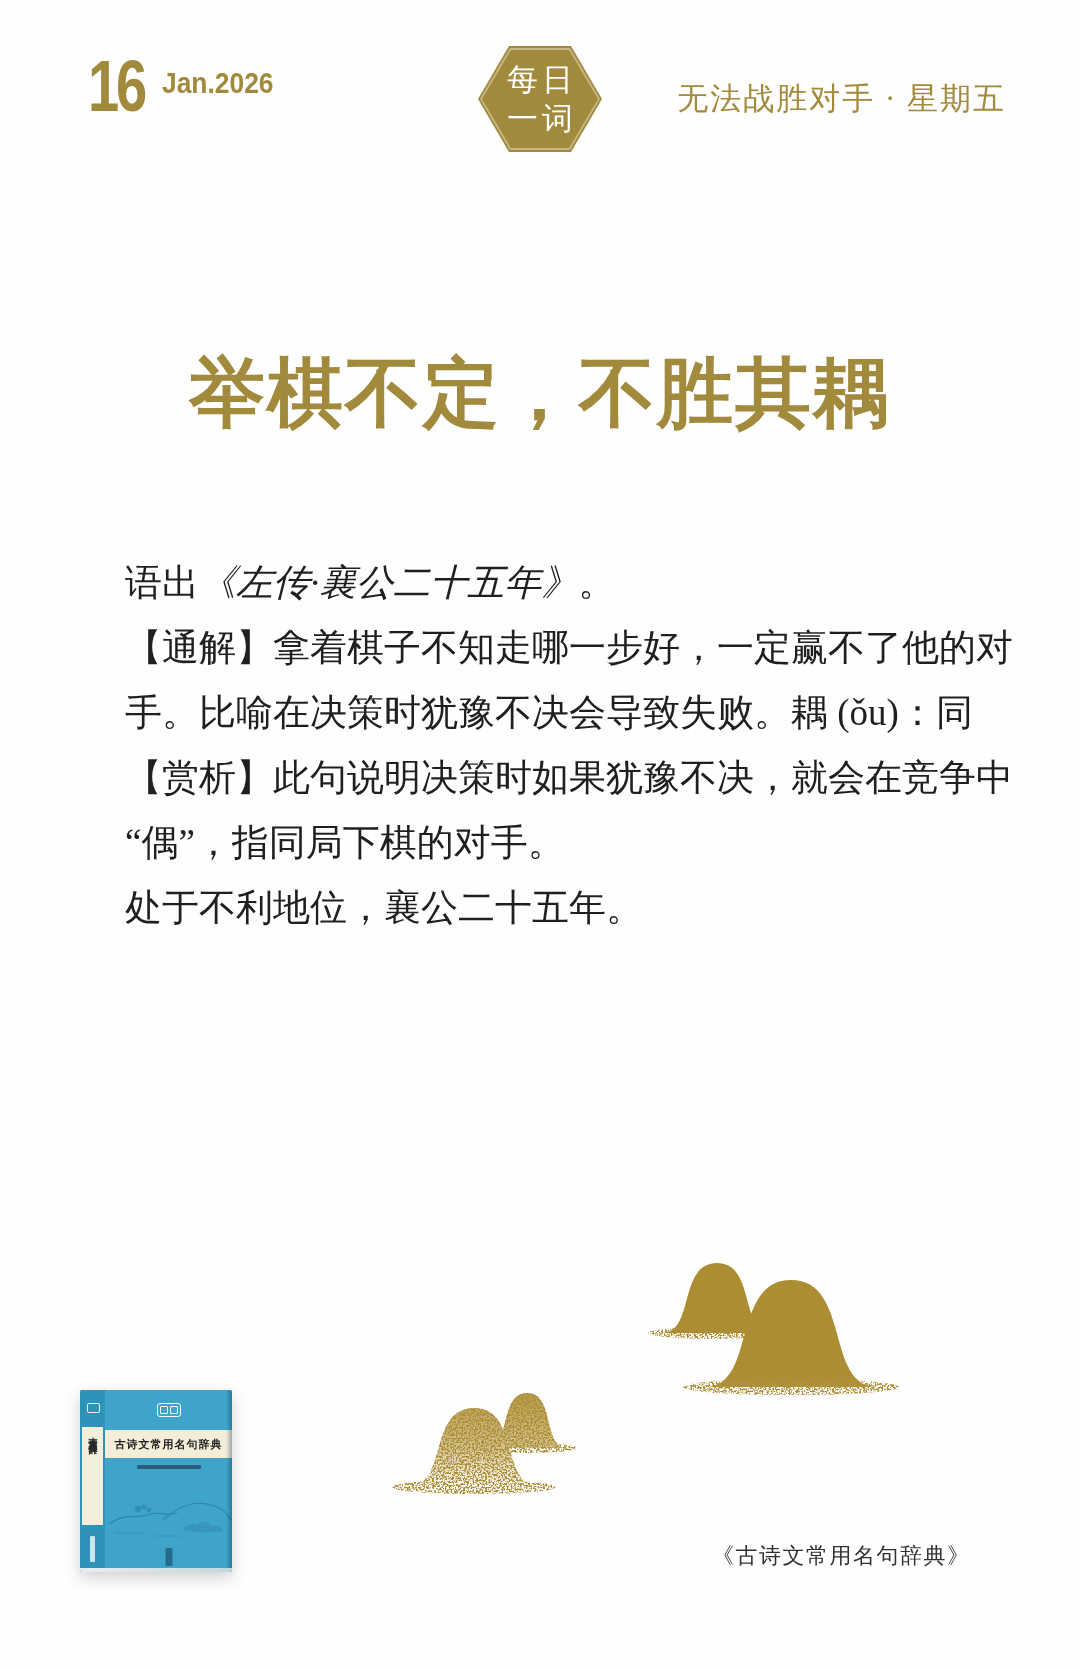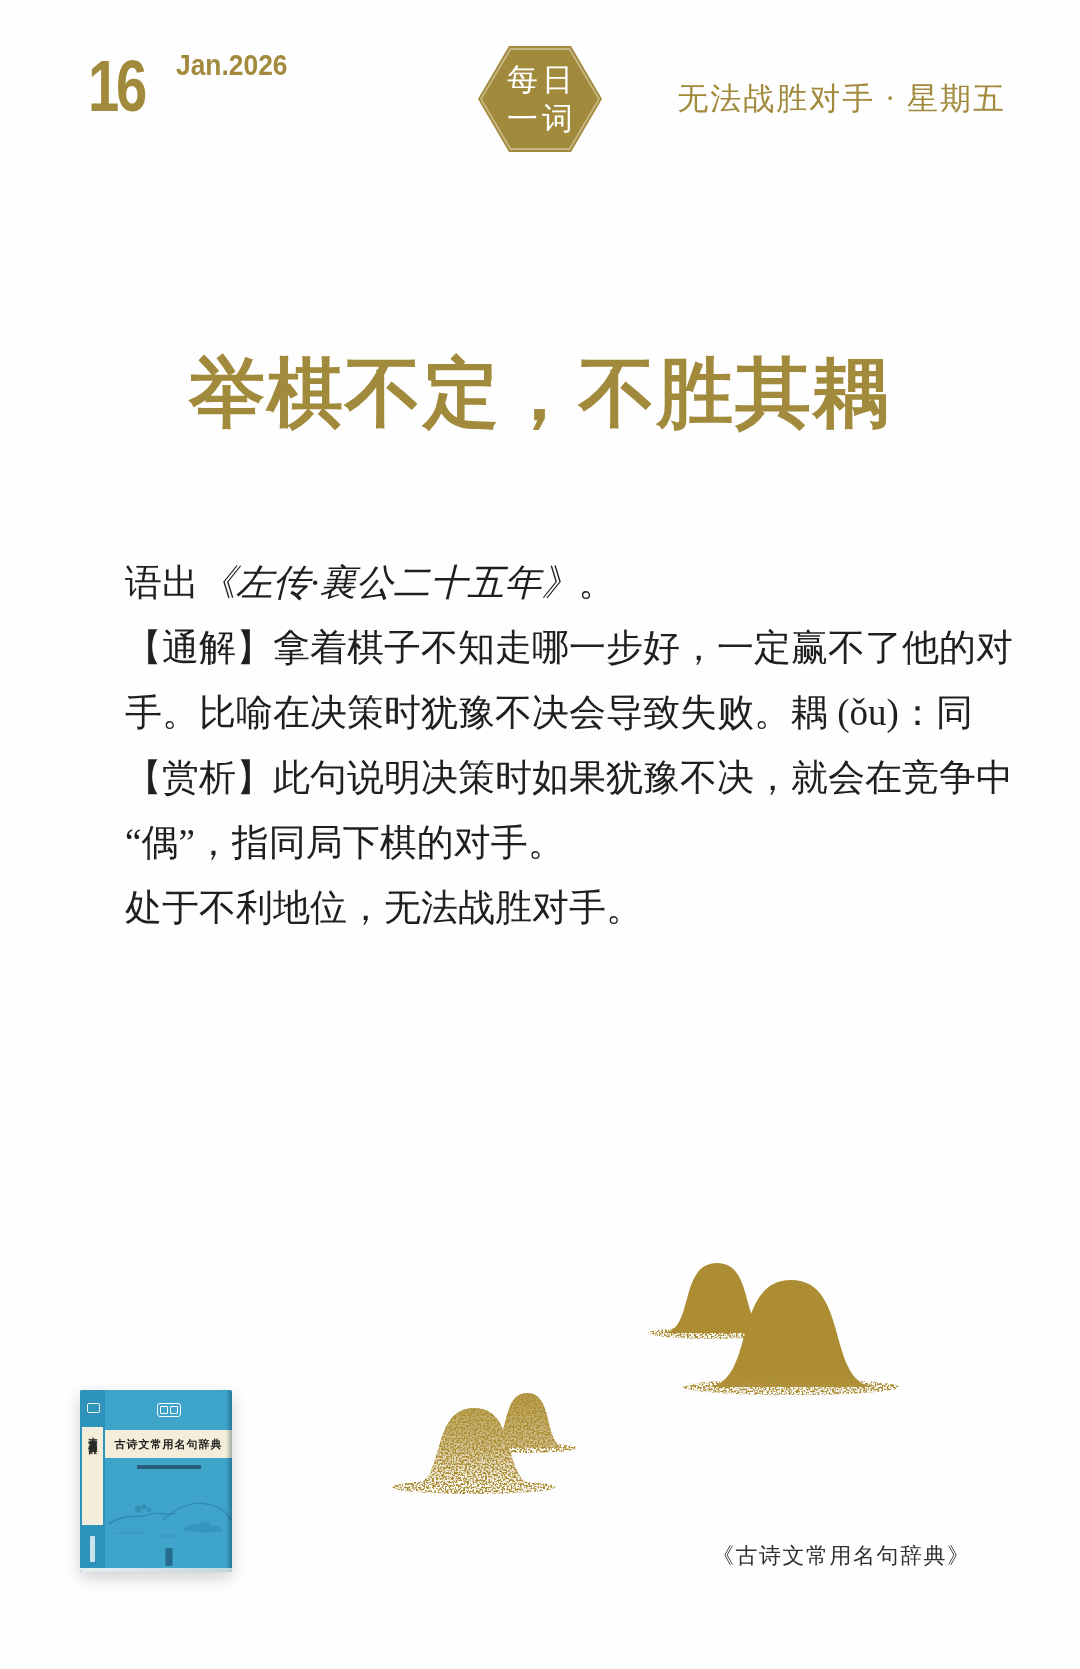--- a/index.html
+++ b/index.html
@@ -5,21 +5,21 @@
   html,body{margin:0;padding:0;}
   body{
     width:1080px;height:1669px;
     background:#ffffff;
     font-family:"Liberation Serif","DejaVu Serif",serif;
     overflow:hidden;
   }
   .page{position:relative;width:1080px;height:1669px;background:#fefefe;}
 
   
-  .date-row{position:absolute;left:88px;top:50px;display:flex;align-items:flex-start;gap:16px;}
+  .date-row{position:absolute;left:88px;top:50px;display:flex;align-items:center;gap:2px;}
   .date-day{
     font-family:"Liberation Sans","DejaVu Sans",sans-serif;
     font-weight:700;font-size:72px;line-height:1;
     color:var(--gold);letter-spacing:-4px;
     transform:scaleX(.78);transform-origin:left bottom;
   }
   .date-monthyear{
     font-family:"Liberation Sans","DejaVu Sans",sans-serif;
     font-weight:700;font-size:30px;line-height:1;
     color:var(--gold);margin-bottom:7px;letter-spacing:0;
@@ -160,21 +160,21 @@
   <div class="lunar-date">无法战胜对手 · 星期五</div>
 
   <div class="main-title">举棋不定，不胜其耦</div>
 
   <div class="body-text">
     <div class="body-line"><span>语出</span><span class="book-ref">《左传·襄公二十五年》</span><span>。</span></div>
     <div class="body-line">【通解】拿着棋子不知走哪一步好，一定赢不了他的对</div>
     <div class="body-line">手。比喻在决策时犹豫不决会导致失败。耦 (ǒu)：同</div>
     <div class="body-line">【赏析】此句说明决策时如果犹豫不决，就会在竞争中</div>
     <div class="body-line">“偶”，指同局下棋的对手。</div>
-    <div class="body-line">处于不利地位，无法战胜对手。</div>
+    <div class="body-line">处于不利地位，襄公二十五年。</div>
   </div>
 
   <svg class="mountains" viewBox="0 0 520 260">
     <defs>
       <filter id="dissolve" x="-25%" y="-25%" width="150%" height="150%">
         <feTurbulence type="fractalNoise" baseFrequency="0.55" numOctaves="2" seed="7" result="n"></feTurbulence>
         <feColorMatrix in="n" type="matrix" values="0 0 0 0 0  0 0 0 0 0  0 0 0 0 0  0 0 0 6 -2.6" result="a"></feColorMatrix>
         <feComposite in="SourceGraphic" in2="a" operator="in"></feComposite>
       </filter>
       <linearGradient id="coreFade" x1="0" y1="0" x2="0" y2="1">

